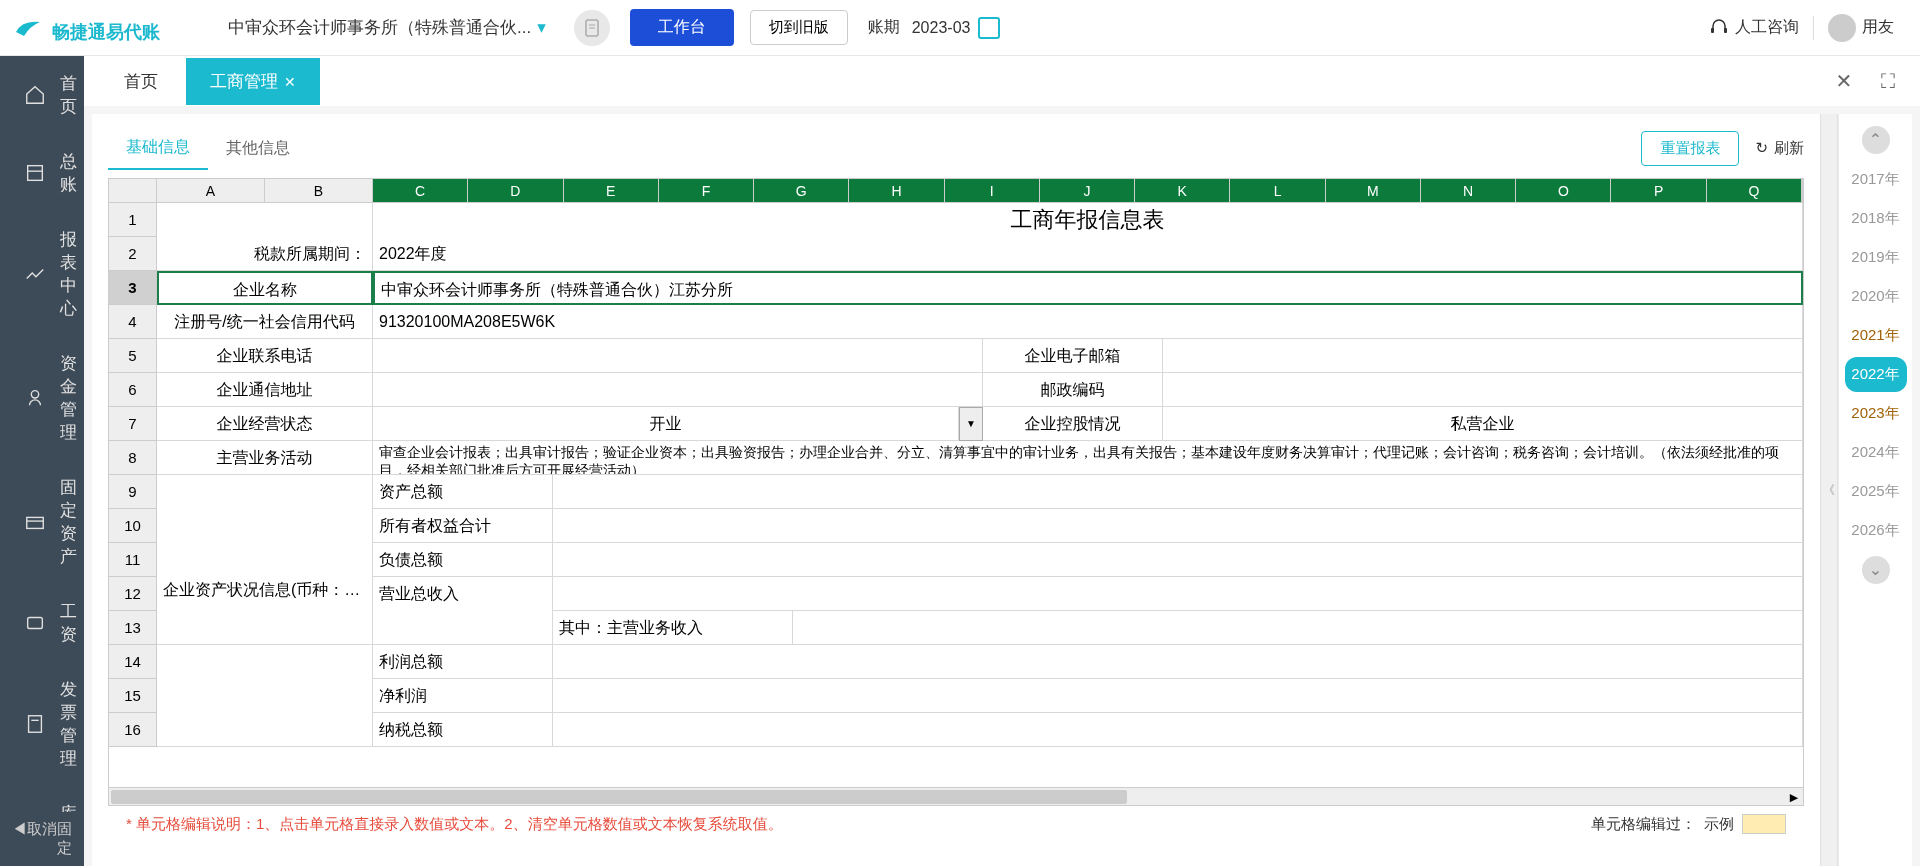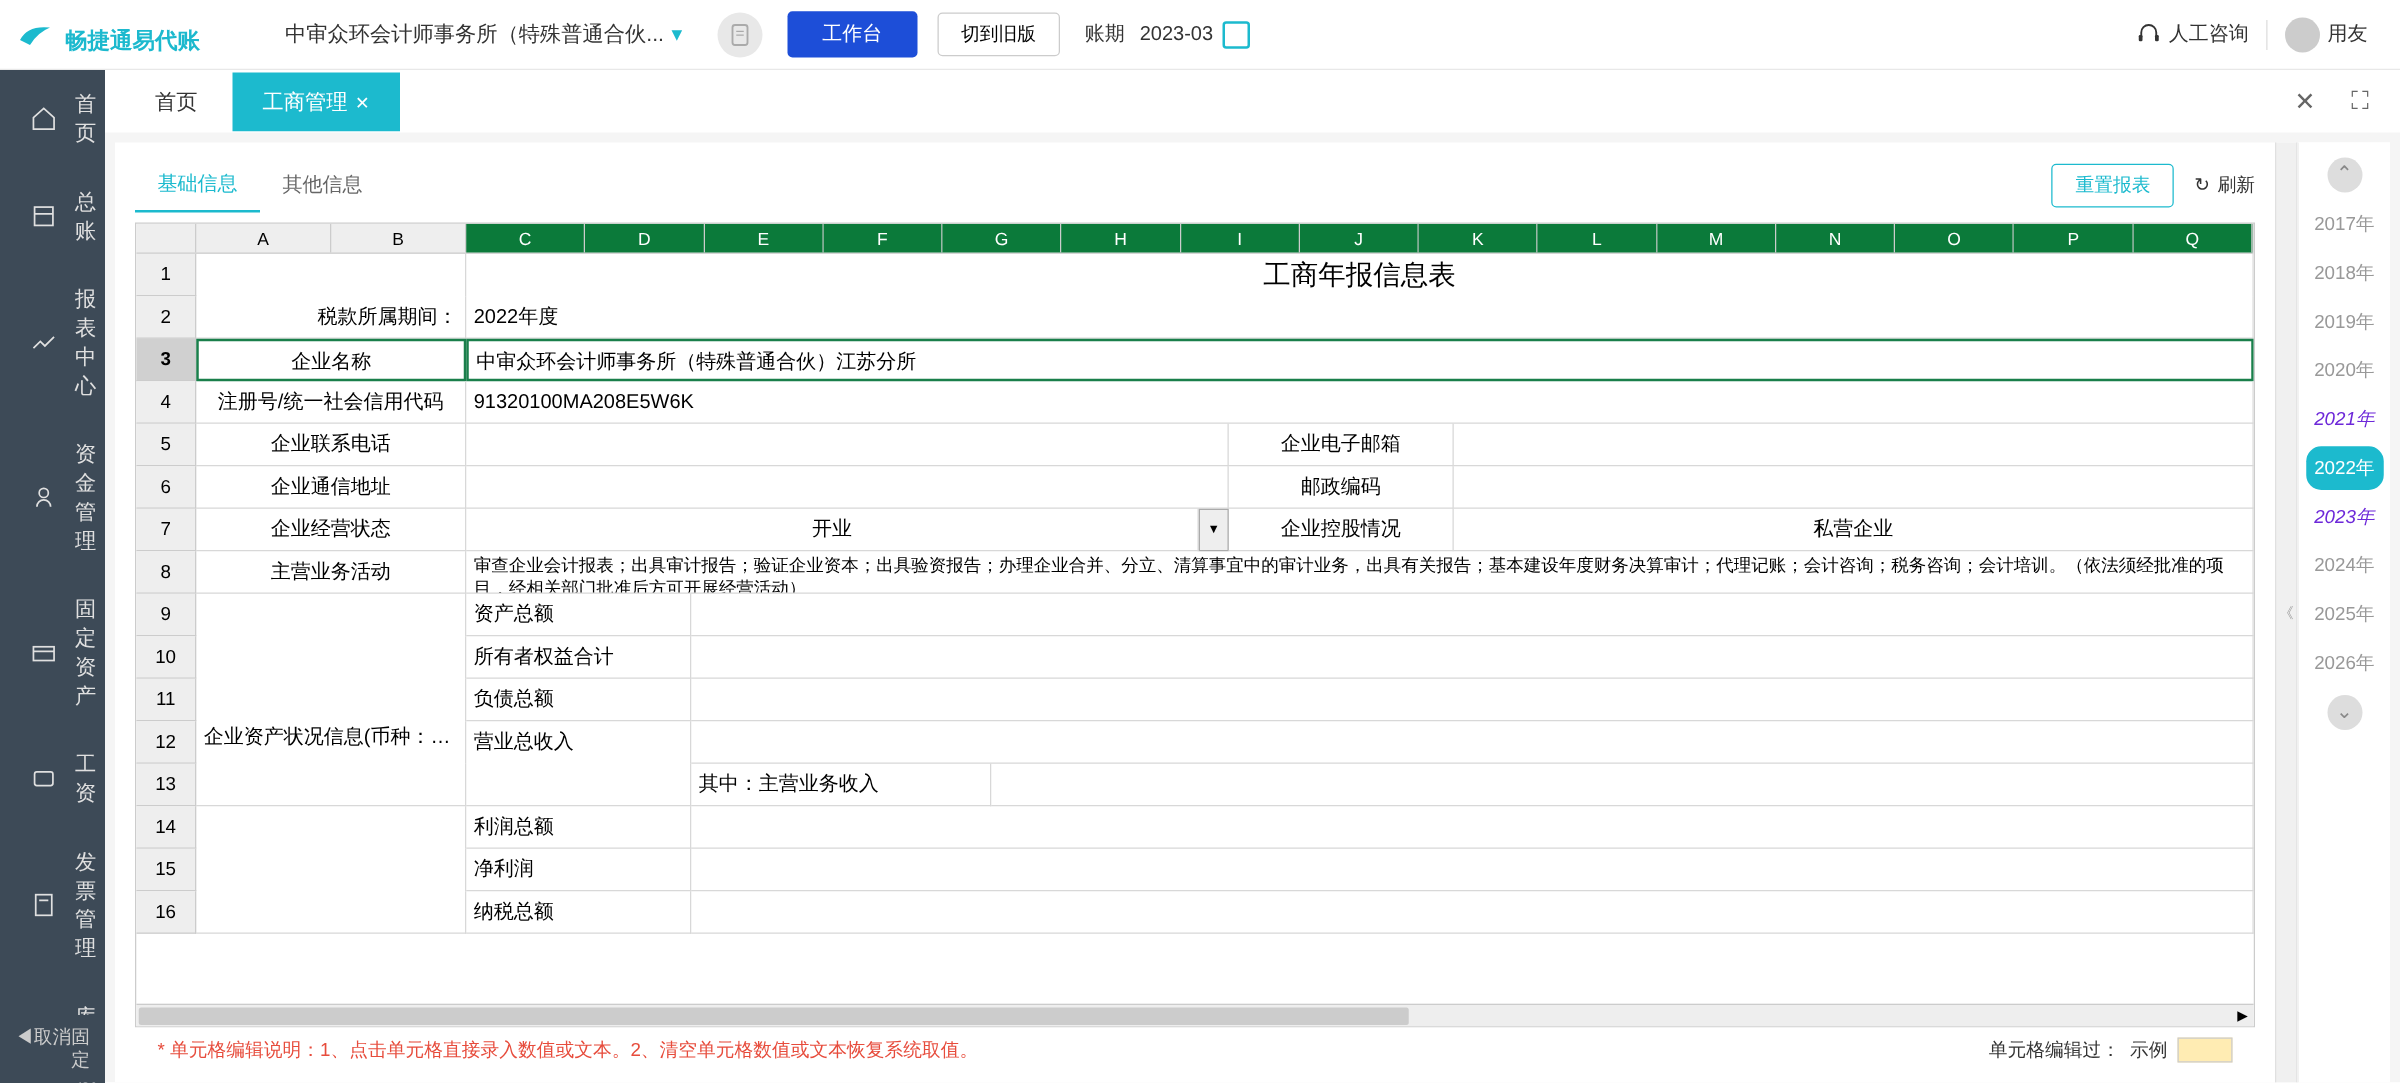--- a/index.html
+++ b/index.html
@@ -30,21 +30,21 @@
 
 .content { flex: 1; display: flex; flex-direction: column; background: #f5f5f5; position: relative; }
 .tabbar { height: 50px; display: flex; align-items: center; background: #fff; padding: 0 16px; gap: 4px; }
 .tab { padding: 12px 24px; font-size: 17px; color: #333; cursor: pointer; }
 .tab.active { background: #1CBACE; color: #fff; }
 .tab .close { margin-left: 6px; font-size: 14px; }
 .tabbar-actions { margin-left: auto; display: flex; gap: 12px; }
 .icon-btn { width: 32px; height: 32px; display: flex; align-items: center; justify-content: center; cursor: pointer; color: #666; font-size: 20px; }
 
 .workarea { flex: 1; display: flex; background: #fff; margin: 8px 8px 0 8px; position: relative; }
-.panel { flex: 1; display: flex; flex-direction: column; padding: 12px 16px 8px 16px; }
+.panel { flex: 1; display: flex; flex-direction: column; padding: 12px 16px 24px 16px; }
 .subtabs { display: flex; align-items: center; height: 44px; }
 .subtab { padding: 10px 18px; font-size: 16px; cursor: pointer; color: #666; }
 .subtab.active { color: #1CBACE; border-bottom: 2px solid #1CBACE; }
 .panel-actions { margin-left: auto; display: flex; gap: 16px; align-items: center; }
 .btn-reset { border: 1px solid #1CBACE; color: #1CBACE; background: #fff; padding: 7px 18px; border-radius: 4px; font-size: 15px; cursor: pointer; }
 .refresh { display: flex; align-items: center; gap: 6px; font-size: 15px; color: #333; cursor: pointer; }
 
 .spreadsheet { flex: 1; display: flex; flex-direction: column; border: 1px solid #ccc; margin-top: 8px; overflow: hidden; }
 .col-headers { display: flex; background: #eee; font-size: 14px; height: 24px; border-bottom: 1px solid #ccc; }
 .col-headers div { border-right: 1px solid #ccc; text-align: center; line-height: 24px; }
@@ -62,21 +62,21 @@
 .dropdown-handle { width: 24px; background: #eee; border: 1px solid #aaa; text-align: center; line-height: 32px; font-size: 10px; }
 .colhdr-C-end { flex: 1; display: flex; }
 .colhdr-C-end div { flex: 1; border-right: 1px solid #ccc; }
 .colhdr-C-end div.active { background: #0b7a3a; color: #fff; }
 .hscroll { height: 18px; background: #eee; position: relative; border-top: 1px solid #ccc; }
 .hscroll .thumb { position: absolute; left: 2px; top: 2px; width: 60%; height: 14px; background: #ccc; border-radius: 2px; }
 .hscroll .arrow { position: absolute; top: 0; width: 18px; height: 18px; text-align: center; line-height: 18px; font-size: 11px; }
 
 .year-rail { width: 74px; background: #fff; border-left: 1px solid #eee; display: flex; flex-direction: column; align-items: center; padding: 8px 0; gap: 4px; }
 .year-item { width: 62px; text-align: center; padding: 8px 0; font-size: 15px; color: #999; cursor: pointer; border-radius: 12px; }
-.year-item.near { color: #6d28d9; font-style: italic; }
+.year-item.near { color: #a16207; }
 .year-item.active { background: #1CBACE; color: #fff; }
 .rail-arrow { width: 28px; height: 28px; border-radius: 50%; background: #ddd; color: #888; text-align: center; line-height: 28px; margin: 4px 0; cursor: pointer; }
 .collapse-handle { width: 18px; background: #f0f0f0; display: flex; align-items: center; justify-content: center; cursor: pointer; color: #999; font-size: 12px; border-left: 1px solid #e0e0e0; border-right: 1px solid #e0e0e0; }
 
 .footer { height: 36px; display: flex; align-items: center; padding: 0 18px; font-size: 15px; background: #fff; }
 .footer .note { color: #e74c3c; }
 .footer .right { margin-left: auto; display: flex; align-items: center; gap: 8px; color: #333; }
 .swatch { width: 44px; height: 20px; background: #ffecb3; border: 1px solid #ccc; }
 
 .wide { flex: 1; }

